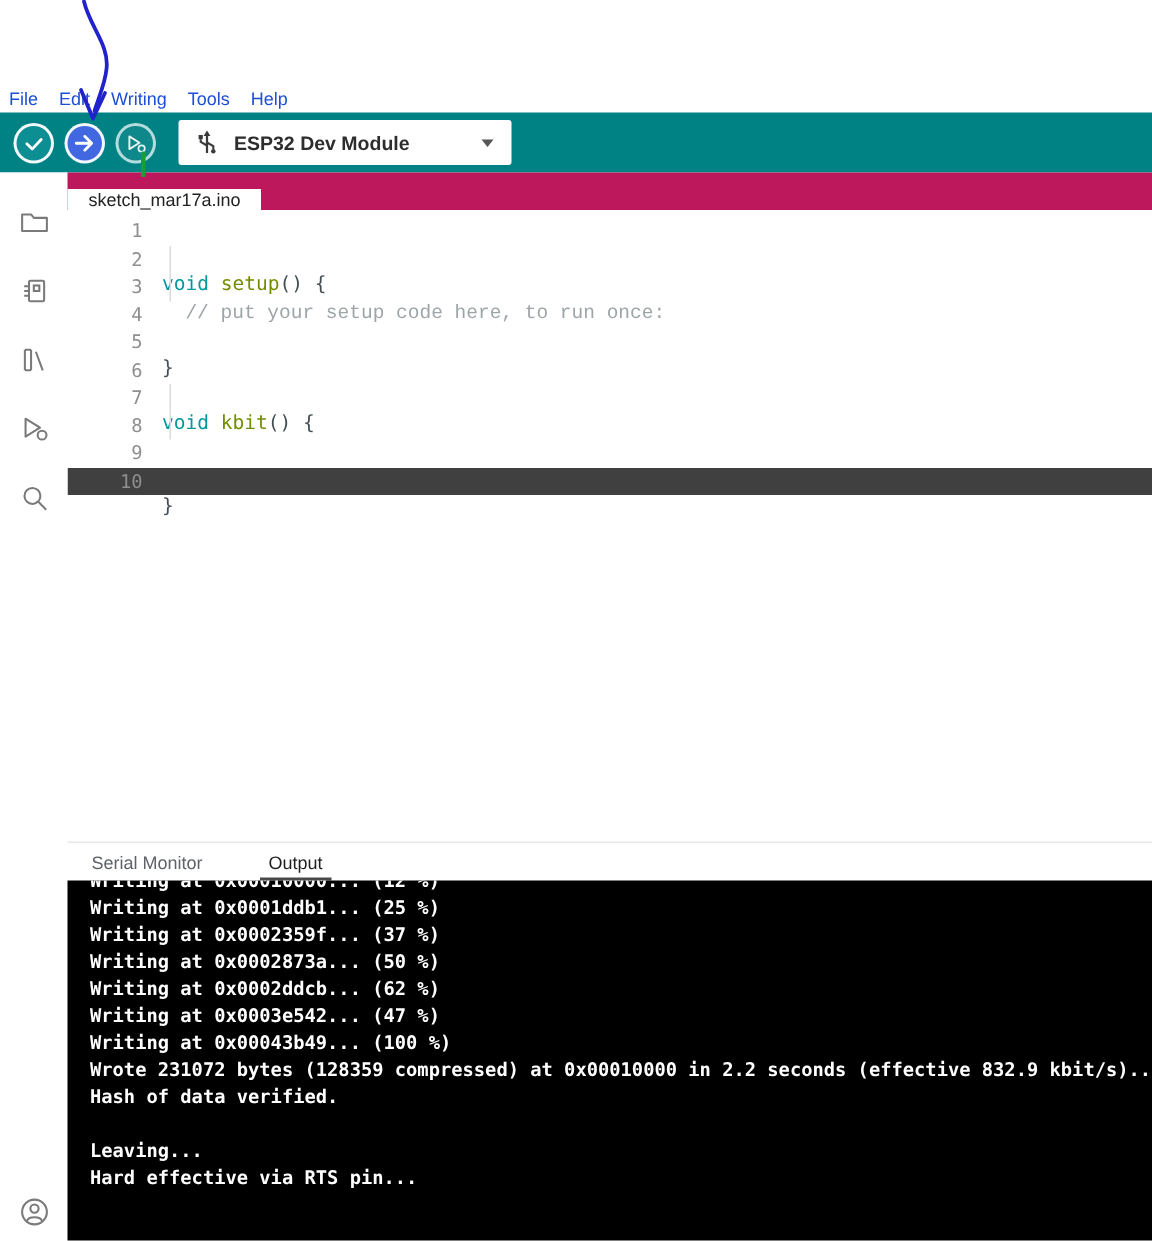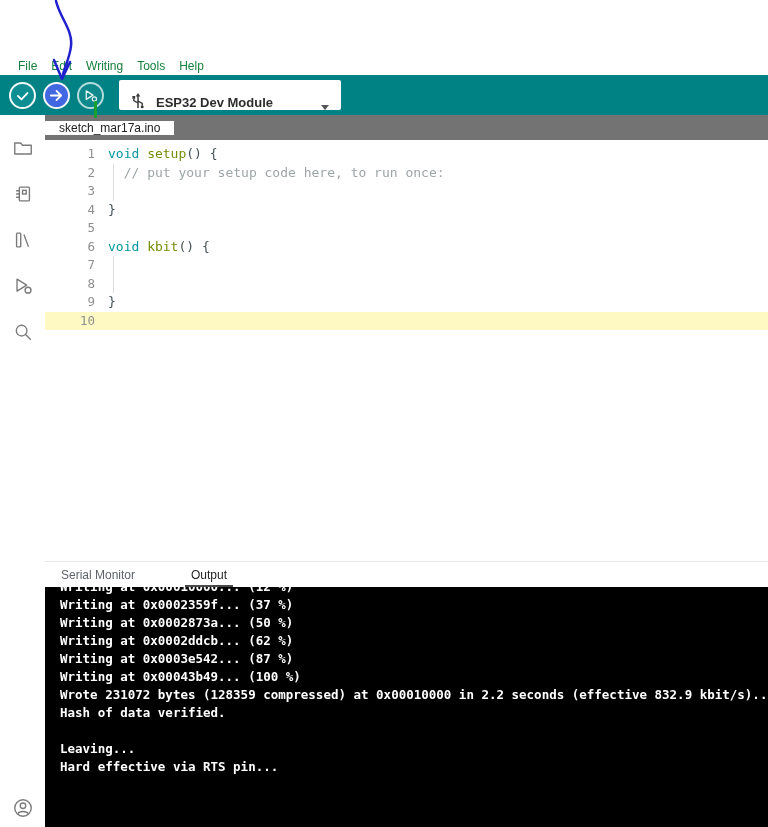--- a/index.html
+++ b/index.html
@@ -15,44 +15,44 @@
   .annotation-arrow {
     position: absolute; top: 0; left: 0; z-index: 100; pointer-events: none;
   }
   .green-mark {
     position: absolute; left: 94px; top: 101px; width: 3px; height: 17px;
     background: var(--green-mark, #18a02f); z-index: 60; border-radius: 1px;
   }
 
   
   .menubar {
-    position: absolute; top: 56px; left: 12px; right: 0; height: 19px;
+    position: absolute; top: 56px; left: 0; right: 0; height: 19px;
     display: flex; align-items: center; padding-left: 6px; gap: 14px;
-    font-size: 12px; color: #15803d; background: #fff;
+    font-size: 12px; color: #1d4ed8; background: #fff;
   }
   .menu-item { cursor: default; }
 
   
   .toolbar {
     position: absolute; top: 75px; left: 0; right: 0; height: 40px;
     background: var(--toolbar-bg, #008184);
     display: flex; align-items: center; padding-left: 9px; gap: 7px;
   }
   .tb-btn {
     width: 27px; height: 27px; border-radius: 50%;
     display: flex; align-items: center; justify-content: center;
     border: 2px solid rgba(255,255,255,0.95); flex: none; cursor: pointer;
   }
   .tb-verify { background: var(--verify-fill, #0c8e93); }
   .tb-upload { background: var(--upload-fill, #4168e1); }
   .tb-debug  { background: rgba(255,255,255,0.06); border-color: rgba(235,248,248,0.75); }
 
   .board-select {
     margin-left: 8px; width: 222px; height: 30px; background: #fff;
-    border-radius: 2px; display: flex; align-items: flex-end;
+    border-radius: 2px; display: flex; align-items: center;
     padding: 0 8px 0 10px; gap: 9px; cursor: pointer;
   }
   .board-label { font-size: 13px; font-weight: bold; color: #2d2d2d; flex: 1; white-space: nowrap; }
   .caret {
     width: 0; height: 0; flex: none;
     border-left: 4px solid transparent; border-right: 4px solid transparent;
     border-top: 5px solid #555; margin-right: 4px;
   }
 
   
@@ -61,44 +61,44 @@
   .sidebar {
     width: 45px; display: flex; flex-direction: column; align-items: center;
     padding-top: 22px; gap: 24px; background: #fff; flex: none;
   }
   .sb-item { width: 24px; height: 22px; display: flex; align-items: center; justify-content: center; cursor: pointer; }
   .sb-item svg { stroke: #7a7a7a; fill: none; stroke-width: 1.5; }
   .sb-account { margin-top: auto; margin-bottom: 8px; }
 
   .right-col { flex: 1; display: flex; flex-direction: column; min-width: 0; }
 
-  .tabbar { height: 25px; background: #737373; display: flex; align-items: center; flex: none; }
+  .tabbar { height: 25px; background: #be185d; display: flex; align-items: flex-end; flex: none; }
   .tab {
     padding: 0 14px; background: #fff; font-size: 12px; color: #222;
     display: flex; align-items: center; cursor: pointer;
   }
 
   .editor {
     flex: 1; overflow: hidden; background: #fff; padding-top: 5px;
     font-family: "DejaVu Sans Mono", "Liberation Mono", monospace; font-size: 13px;
     cursor: text;
   }
   .line { display: flex; height: 18.5px; line-height: 18.5px; position: relative; }
-  .line.hl { background: #fef9c3; align-items: center; }
+  .line.hl { background: #404040; align-items: center; }
   .ln { width: 63px; text-align: right; padding-right: 13px; color: #8f8f8f; font-size: 12.5px; flex: none; }
-  .code { white-space: pre; color: var(--pl, #434f54); }
+  .code { white-space: pre; color: var(--pl, #434f54); margin-top: 36px; }
   .kw { color: var(--kw, #00979c); }
   .fn { color: var(--fn, #728e00); }
-  .cm { color: var(--cm, #9da5a8); }
+  .cm { color: var(--cm, #9da5a8); font-family: Liberation Mono, monospace; }
   .pl { color: var(--pl, #434f54); }
   .guide { position: absolute; left: 68px; top: 0; bottom: 0; width: 0; border-left: 1px solid #dcdcdc; }
 
   .panel-tabs {
     height: 26px; border-top: 1px solid #e8e8e8; background: #fff; flex: none;
-    display: flex; align-items: stretch; padding-left: 10px; gap: 44px;
+    display: flex; align-items: stretch; padding-left: 10px; gap: 32px;
   }
   .ptab {
     font-size: 12px; color: #5f6368; display: flex; align-items: center;
     padding: 0 6px; cursor: pointer;
   }
   .ptab.active { color: #1f1f1f; box-shadow: inset 0 -2px 0 #4a4a4a; }
 
   .console {
     height: 240px; flex: none; overflow: hidden;
     background: var(--console-bg, #000); color: var(--console-fg, #fff);
@@ -253,24 +253,25 @@
         </div>
     </div>
 
     <div class="panel-tabs">
       <span class="ptab">Serial Monitor</span>
       <span class="ptab active">Output</span>
     </div>
 
     <div class="console">
         <div class="console-line">Writing at 0x00010000... (12 %)</div>
+        <div class="console-line">Writing at 0x0001ddb1... (25 %)</div>
         <div class="console-line">Writing at 0x0002359f... (37 %)</div>
         <div class="console-line">Writing at 0x0002873a... (50 %)</div>
         <div class="console-line">Writing at 0x0002ddcb... (62 %)</div>
-        <div class="console-line">Writing at 0x0003e542... (87 %)</div>
+        <div class="console-line">Writing at 0x0003e542... (47 %)</div>
         <div class="console-line">Writing at 0x00043b49... (100 %)</div>
         <div class="console-line">Wrote 231072 bytes (128359 compressed) at 0x00010000 in 2.2 seconds (effective 832.9 kbit/s)...</div>
         <div class="console-line">Hash of data verified.</div>
         <div class="console-line">&nbsp;</div>
         <div class="console-line">Leaving...</div>
         <div class="console-line">Hard effective via RTS pin...</div>
       </div>
 
   </div>
 </div>

